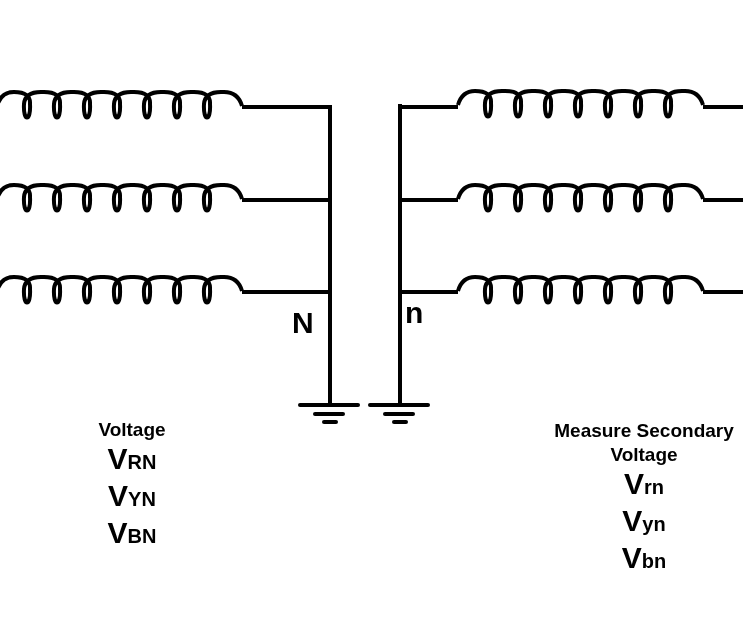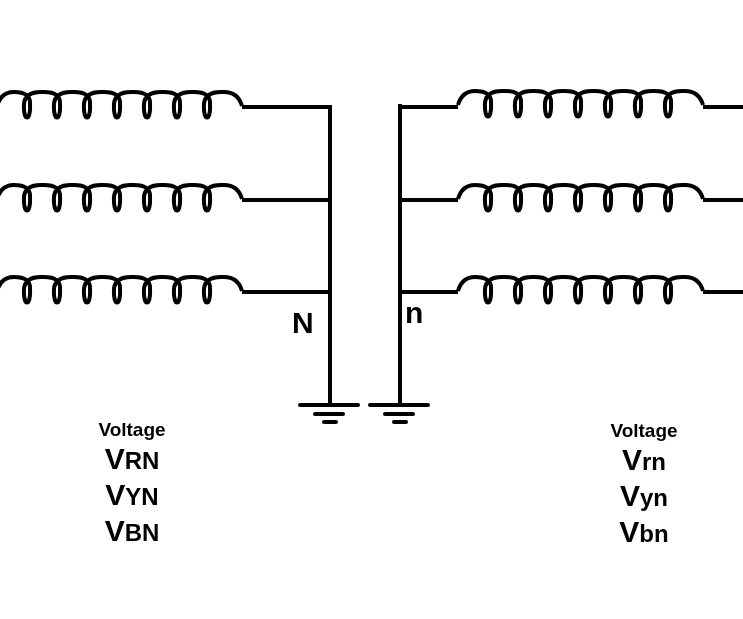--- a/index.html
+++ b/index.html
@@ -3,21 +3,21 @@
 <meta charset="utf-8">
 <style>
   html, body { margin: 0; padding: 0; background: #ffffff; }
   body { width: 743px; height: 619px; position: relative; overflow: hidden;
          font-family: "Liberation Sans", sans-serif; }
   svg#diagram { position: absolute; left: 0; top: 0; }
   .lbl { position: absolute; font-weight: bold; color: #000; text-align: center; }
   .node { font-size: 30px; }
   .cap { font-size: 19px; line-height: 24px; white-space: nowrap; }
   .vsym { font-size: 30px; line-height: 34px; }
-  .vsym .sub { font-size: 24px; text-align: right; }
+  .vsym .sub { font-size: 20px; text-align: right; }
 </style>
 </head>
 <body>
 
 <svg id="diagram" width="743" height="619" viewBox="0 0 743 619">
   <g id="primary-coils">
       <path d="M -3 106 Q 1 92 14 92 Q 31 92 30 104 C 31 122 23 122 24 104 Q 25 92 41 92 L 44 92 Q 61 92 60 104 C 61 122 53 122 54 104 Q 55 92 71 92 L 74 92 Q 91 92 90 104 C 91 122 83 122 84 104 Q 85 92 101 92 L 104 92 Q 121 92 120 104 C 121 122 113 122 114 104 Q 115 92 131 92 L 134 92 Q 151 92 150 104 C 151 122 143 122 144 104 Q 145 92 161 92 L 164 92 Q 181 92 180 104 C 181 122 173 122 174 104 Q 175 92 191 92 L 194 92 Q 211 92 210 104 C 211 122 203 122 204 104 Q 205 92 221 92 L 224 92 Q 238 92 242 106" fill="none" stroke="#000000" stroke-width="4"></path>
       <line x1="242" x2="330" y1="107" y2="107" stroke="#000000" stroke-width="4"></line>
       <path d="M -3 199 Q 1 185 14 185 Q 31 185 30 197 C 31 215 23 215 24 197 Q 25 185 41 185 L 44 185 Q 61 185 60 197 C 61 215 53 215 54 197 Q 55 185 71 185 L 74 185 Q 91 185 90 197 C 91 215 83 215 84 197 Q 85 185 101 185 L 104 185 Q 121 185 120 197 C 121 215 113 215 114 197 Q 115 185 131 185 L 134 185 Q 151 185 150 197 C 151 215 143 215 144 197 Q 145 185 161 185 L 164 185 Q 181 185 180 197 C 181 215 173 215 174 197 Q 175 185 191 185 L 194 185 Q 211 185 210 197 C 211 215 203 215 204 197 Q 205 185 221 185 L 224 185 Q 238 185 242 199" fill="none" stroke="#000000" stroke-width="4"></path>
       <line x1="242" x2="330" y1="200" y2="200" stroke="#000000" stroke-width="4"></line>
@@ -57,17 +57,18 @@
 <div class="lbl node" style="left:405px; top:296px;">n</div>
 
 <div class="lbl" style="left:42px; top:418px; width:180px;">
   <div class="cap">Voltage</div>
   <div class="vsym"><span>V</span><span class="sub">RN</span></div>
   <div class="vsym"><span>V</span><span class="sub">YN</span></div>
   <div class="vsym"><span>V</span><span class="sub">BN</span></div>
 </div>
 
 <div class="lbl" style="left:544px; top:419px; width:200px;">
+  <div class="cap">Measure Secondary</div>
   <div class="cap">Voltage</div>
   <div class="vsym"><span>V</span><span class="sub">rn</span></div>
   <div class="vsym"><span>V</span><span class="sub">yn</span></div>
   <div class="vsym"><span>V</span><span class="sub">bn</span></div>
 </div>
 
 </body></html>

